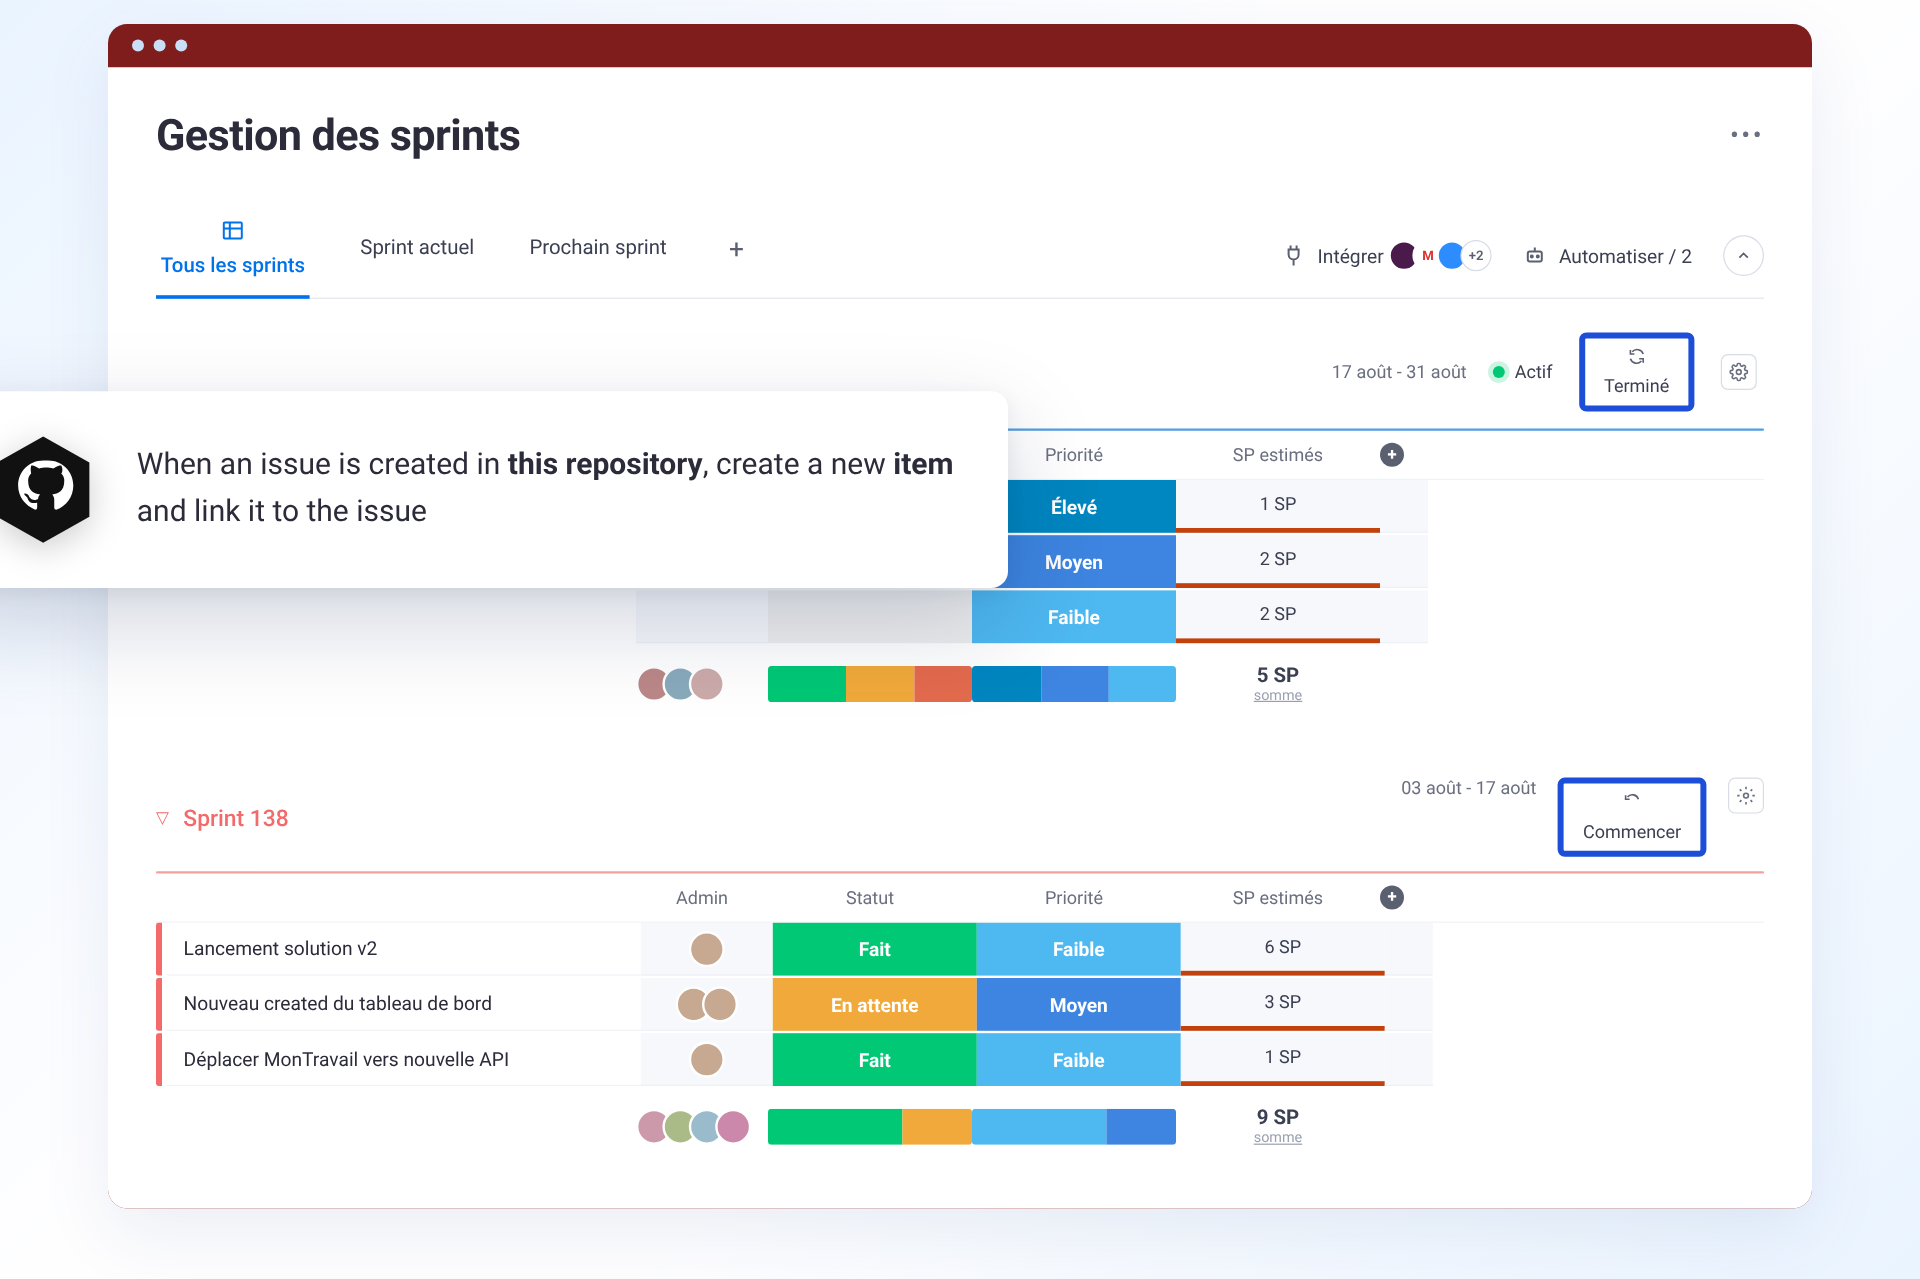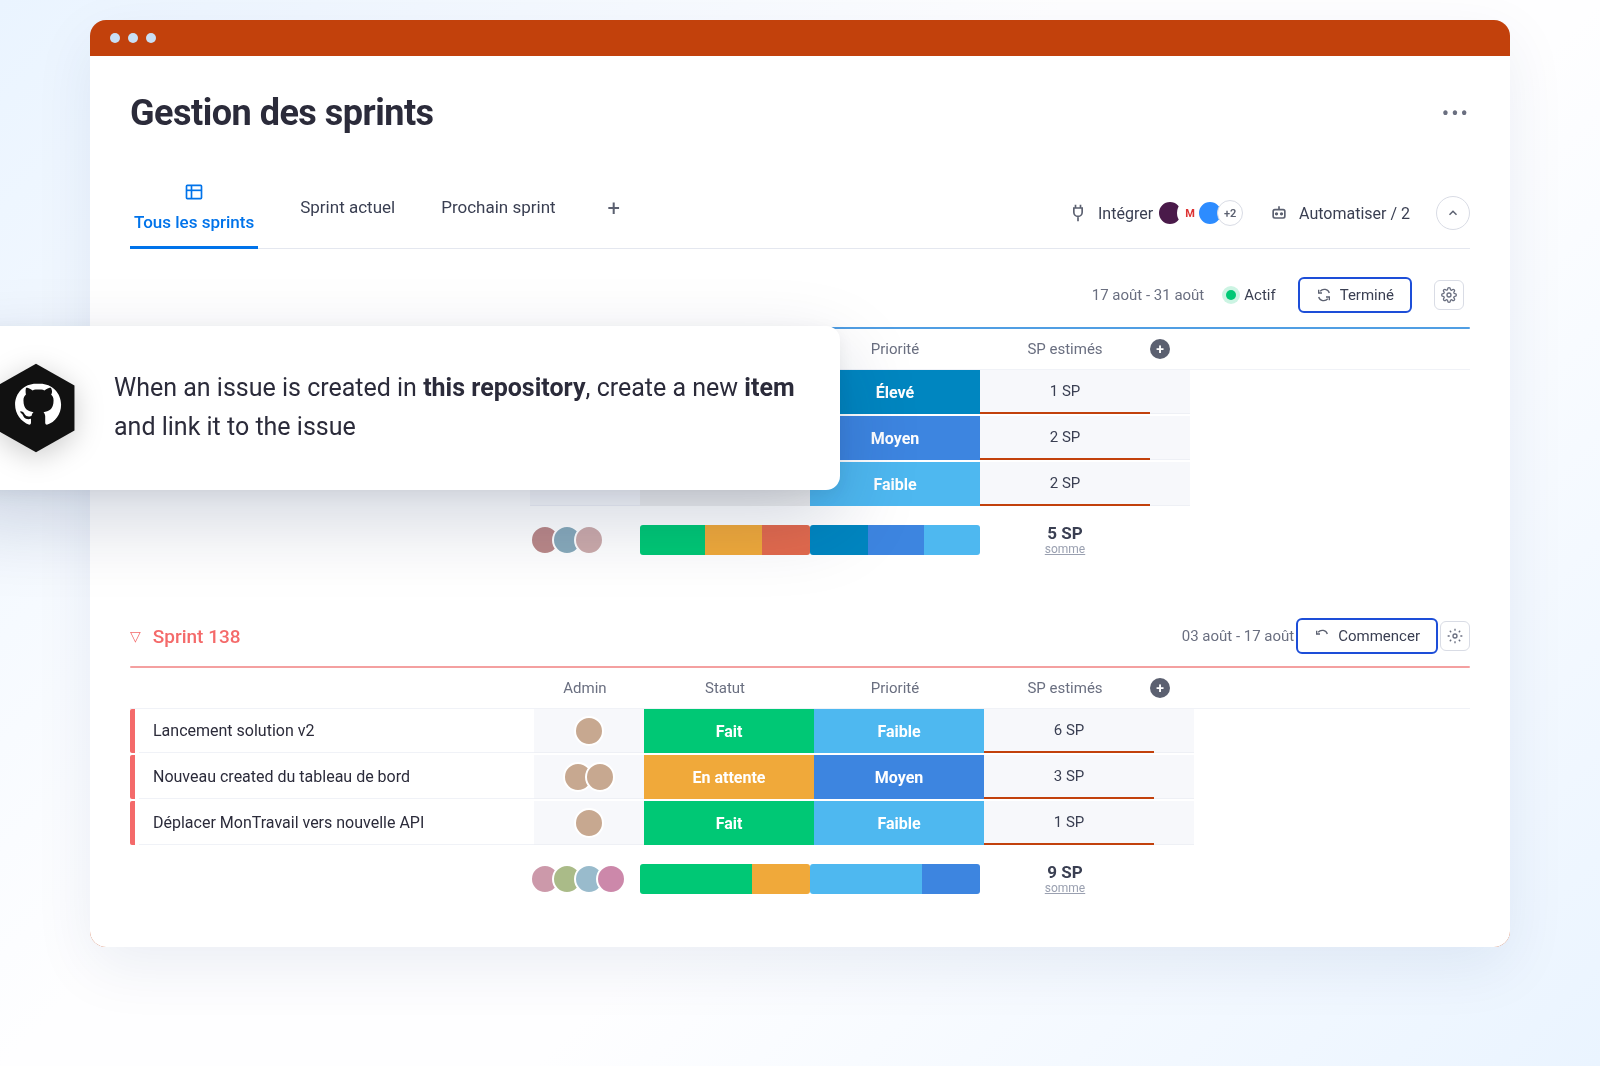--- a/index.html
+++ b/index.html
@@ -1,17 +1,17 @@
 <!DOCTYPE html>
 <html><head>
 <meta charset="utf-8">
 <style>
   * { box-sizing: border-box; margin: 0; padding: 0; font-family: -apple-system, BlinkMacSystemFont, "Segoe UI", Roboto, Helvetica, Arial, sans-serif; }
   body { background: linear-gradient(135deg, #eaf4ff 0%, #fefeff 40%, #fefeff 60%, #eaf4ff 100%); width: 1600px; height: 1066px; padding: 20px 90px; }
-  .browser { background: #c2410c; border-radius: 16px; width: 100%; padding-top: 0; overflow: visible; box-shadow: 0 20px 60px rgba(0,50,120,0.08); }
+  .browser { background: #7f1d1d; border-radius: 16px; width: 100%; padding-top: 0; overflow: visible; box-shadow: 0 20px 60px rgba(0,50,120,0.08); }
   .browser-bar { height: 36px; display: flex; align-items: center; padding-left: 20px; gap: 8px; }
   .dot { width: 10px; height: 10px; border-radius: 50%; background: #c9dff5; }
   .app { background: #fff; border-radius: 0 0 16px 16px; padding: 36px 40px 40px 40px; min-height: 800px; position: relative; }
   .header { display: flex; justify-content: space-between; align-items: center; margin-bottom: 34px; }
   .title { font-size: 36px; font-weight: 700; color: #2b2b3a; letter-spacing: -0.5px; }
   .more-dots { color: #6a6f80; font-size: 22px; letter-spacing: 2px; cursor: pointer; }
   .tabs-row { display: flex; align-items: center; border-bottom: 1px solid #e4e7ef; gap: 10px; }
   .tabs { display: flex; align-items: center; gap: 38px; flex: 1; }
   .tab { display: flex; align-items: center; gap: 10px; padding: 14px 4px; font-size: 17px; color: #3a3f52; cursor: pointer; border-bottom: 3px solid transparent; margin-bottom: -1px; }
   .tab.active { color: #0073ea; border-bottom-color: #0073ea; font-weight: 500; flex-direction: column; }
@@ -21,21 +21,21 @@
   .int-icons { display: flex; align-items: center; }
   .int-icon { width: 26px; height: 26px; border-radius: 50%; margin-left: -6px; border: 2px solid #fff; display: flex; align-items: center; justify-content: center; font-size: 11px; font-weight: 700; }
   .int-badge { width: 26px; height: 26px; border-radius: 50%; background: #fff; border: 1px solid #d9dce5; margin-left: -6px; display: flex; align-items: center; justify-content: center; font-size: 11px; color: #5b6070; font-weight: 600; }
   .circle-btn { width: 34px; height: 34px; border-radius: 50%; border: 1px solid #d9dce5; display: flex; align-items: center; justify-content: center; cursor: pointer; color: #5b6070; background:#fff; }
 
   .sprint-block { margin-top: 28px; }
   .sprint-header { display: flex; align-items: center; justify-content: flex-end; gap: 22px; padding-right: 6px; margin-bottom: 14px; }
   .sprint-dates { font-size: 15px; color: #6a6f80; }
   .status-pill { display: flex; align-items: center; gap: 8px; font-size: 15px; color: #3a3f52; }
   .status-dot { width: 10px; height: 10px; border-radius: 50%; background: #00c875; box-shadow: 0 0 0 4px rgba(0,200,117,0.2); }
-  .action-btn { display: flex; align-items: center; gap: 8px; border: 2px solid #1d4ed8; border-radius: 6px; padding: 7px 16px; font-size: 15px; color: #3a3f52; background: #fff; cursor: pointer; }
+  .action-btn { display: flex; align-items: center; gap: 8px; border: 5px solid #1d4ed8; border-radius: 6px; padding: 7px 16px; font-size: 15px; color: #3a3f52; background: #fff; cursor: pointer; flex-direction: column; }
   .gear-btn { width: 30px; height: 30px; border: 1px solid #d9dce5; border-radius: 6px; display:flex; align-items:center; justify-content:center; color:#6a6f80; cursor:pointer; background:#fff;}
   .sprint-title { color:#f46a6a; font-size:19px; font-weight:500; }
   .chev { color:#f46a6a; font-size:14px; }
 
   .cols-header { display:flex; align-items:center; font-size:15px; color:#6a6f80; padding: 10px 0; border-bottom:1px solid #f0f2f7; }
   .hr-line { height:1px; background:linear-gradient(to right,#509ee3,#509ee3); margin-bottom:0; }
   .hr-line.blue { background:#509ee3; height:2px; border-radius:1px; }
   .hr-line.red { background:#f4a0a0; height:2px; border-radius:1px; }
 
   .col-task { flex: 0 0 400px; padding-left:14px; }
@@ -48,21 +48,21 @@
   .row { display:flex; align-items:stretch; height:46px; border-bottom:2px solid #fff; }
   .row .cell { display:flex; align-items:center; justify-content:center; }
   .row .cell.task { justify-content:flex-start; background:#fff; border-bottom:1px solid #f0f2f7; padding-left:14px; font-size:16px; color:#2b2b3a; }
   .task-bar { width:5px; align-self:stretch; background:#509ee3; margin-right:4px; border-radius:2px 0 0 2px; }
   .task-bar.red { background:#f46a6a; }
   .admin-cell { background:#f7f8fb; border-bottom:1px solid #eef0f5; }
   .avatar-stack { display:flex; }
   .avatar { width:30px; height:30px; border-radius:50%; border:2px solid #fff; background:#c7b8a8; display:inline-block; margin-left:-8px; }
   .avatar:first-child { margin-left:0; }
   .status-cell, .prio-cell { color:#fff; font-size:16px; font-weight:700; }
-  .sp-cell { background:#f7f8fb; border-bottom:2px solid #c2410c; font-size:15px; color:#3a3f52; }
+  .sp-cell { background:#f7f8fb; border-bottom:4px solid #c2410c; font-size:15px; color:#3a3f52; }
   .add-cell { background:#f7f8fb; border-bottom:1px solid #eef0f5; }
 
   .summary-row { display:flex; align-items:center; height:56px; margin-top:4px; }
   .summary-row .col-task { }
   .bar { height:30px; border-radius:3px; display:flex; overflow:hidden; width:100%; }
   .bar .seg { height:100%; }
   .sp-sum { display:flex; flex-direction:column; align-items:center; line-height:1.1; }
   .sp-sum .val { font-weight:700; font-size:17px; color:#3a3f52; }
   .sp-sum .lab { font-size:12px; color:#9aa0b0;text-decoration:underline; }
 
@@ -71,21 +71,21 @@
   .gh-hex { width:84px; height:84px; position:relative; display:flex; align-items:center; justify-content:center; }
   .gh-hex svg { filter: drop-shadow(0 6px 14px rgba(0,0,0,0.2)); }
   .overlay-text { font-size:25px; color:#2b2b3a; line-height:1.55; }
   .overlay-text b { font-weight:700; }
 
   .icon { display:inline-flex; }
   .plus-circle { width:20px; height:20px; border-radius:50%; background:#5b6070; color:#fff; display:flex; align-items:center; justify-content:center; font-size:14px; font-weight:700; }
 
   .sprint138-header { display:flex; align-items:center; justify-content:space-between; margin-top:50px; margin-bottom:12px; }
   .sprint138-left { display:flex; align-items:center; gap:12px; }
-  .sprint138-right { display:flex; align-items:center; gap:2px; }
+  .sprint138-right { display:flex; align-items:flex-start; gap:18px; }
 </style>
 </head>
 <body>
 
 <div class="browser">
   <div class="browser-bar">
     <span class="dot"></span>
     <span class="dot"></span>
     <span class="dot"></span>
   </div>

